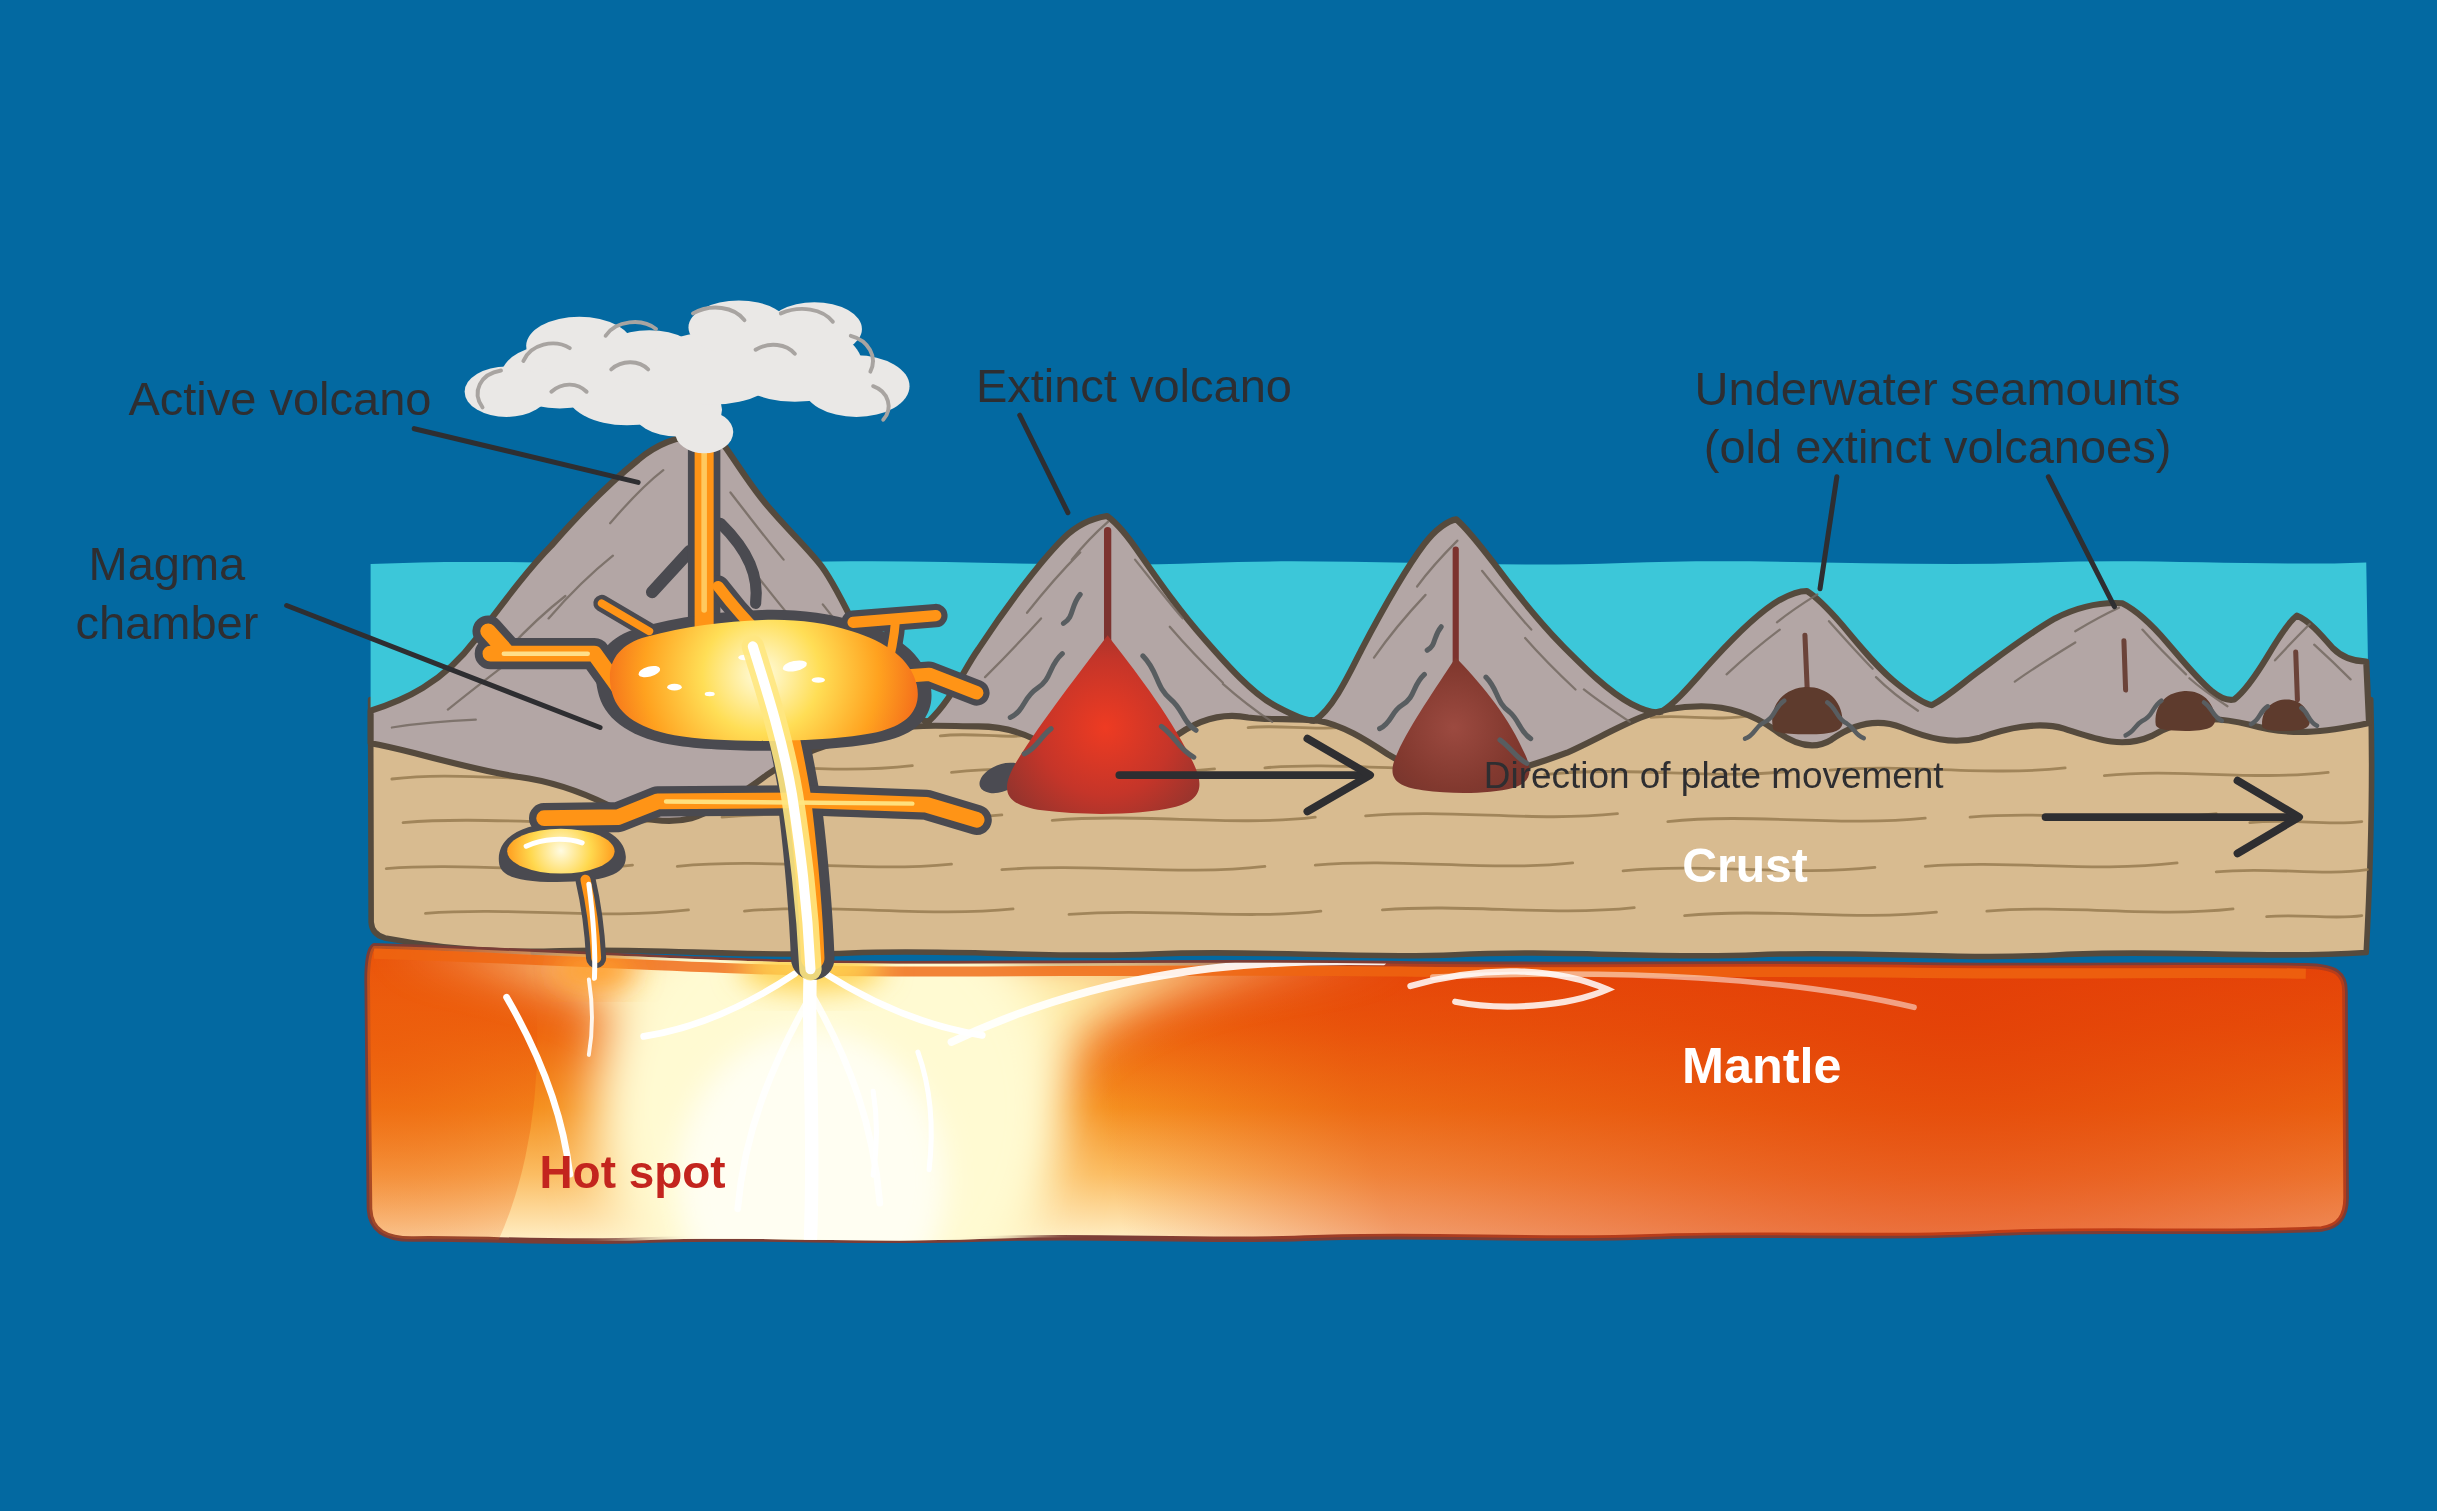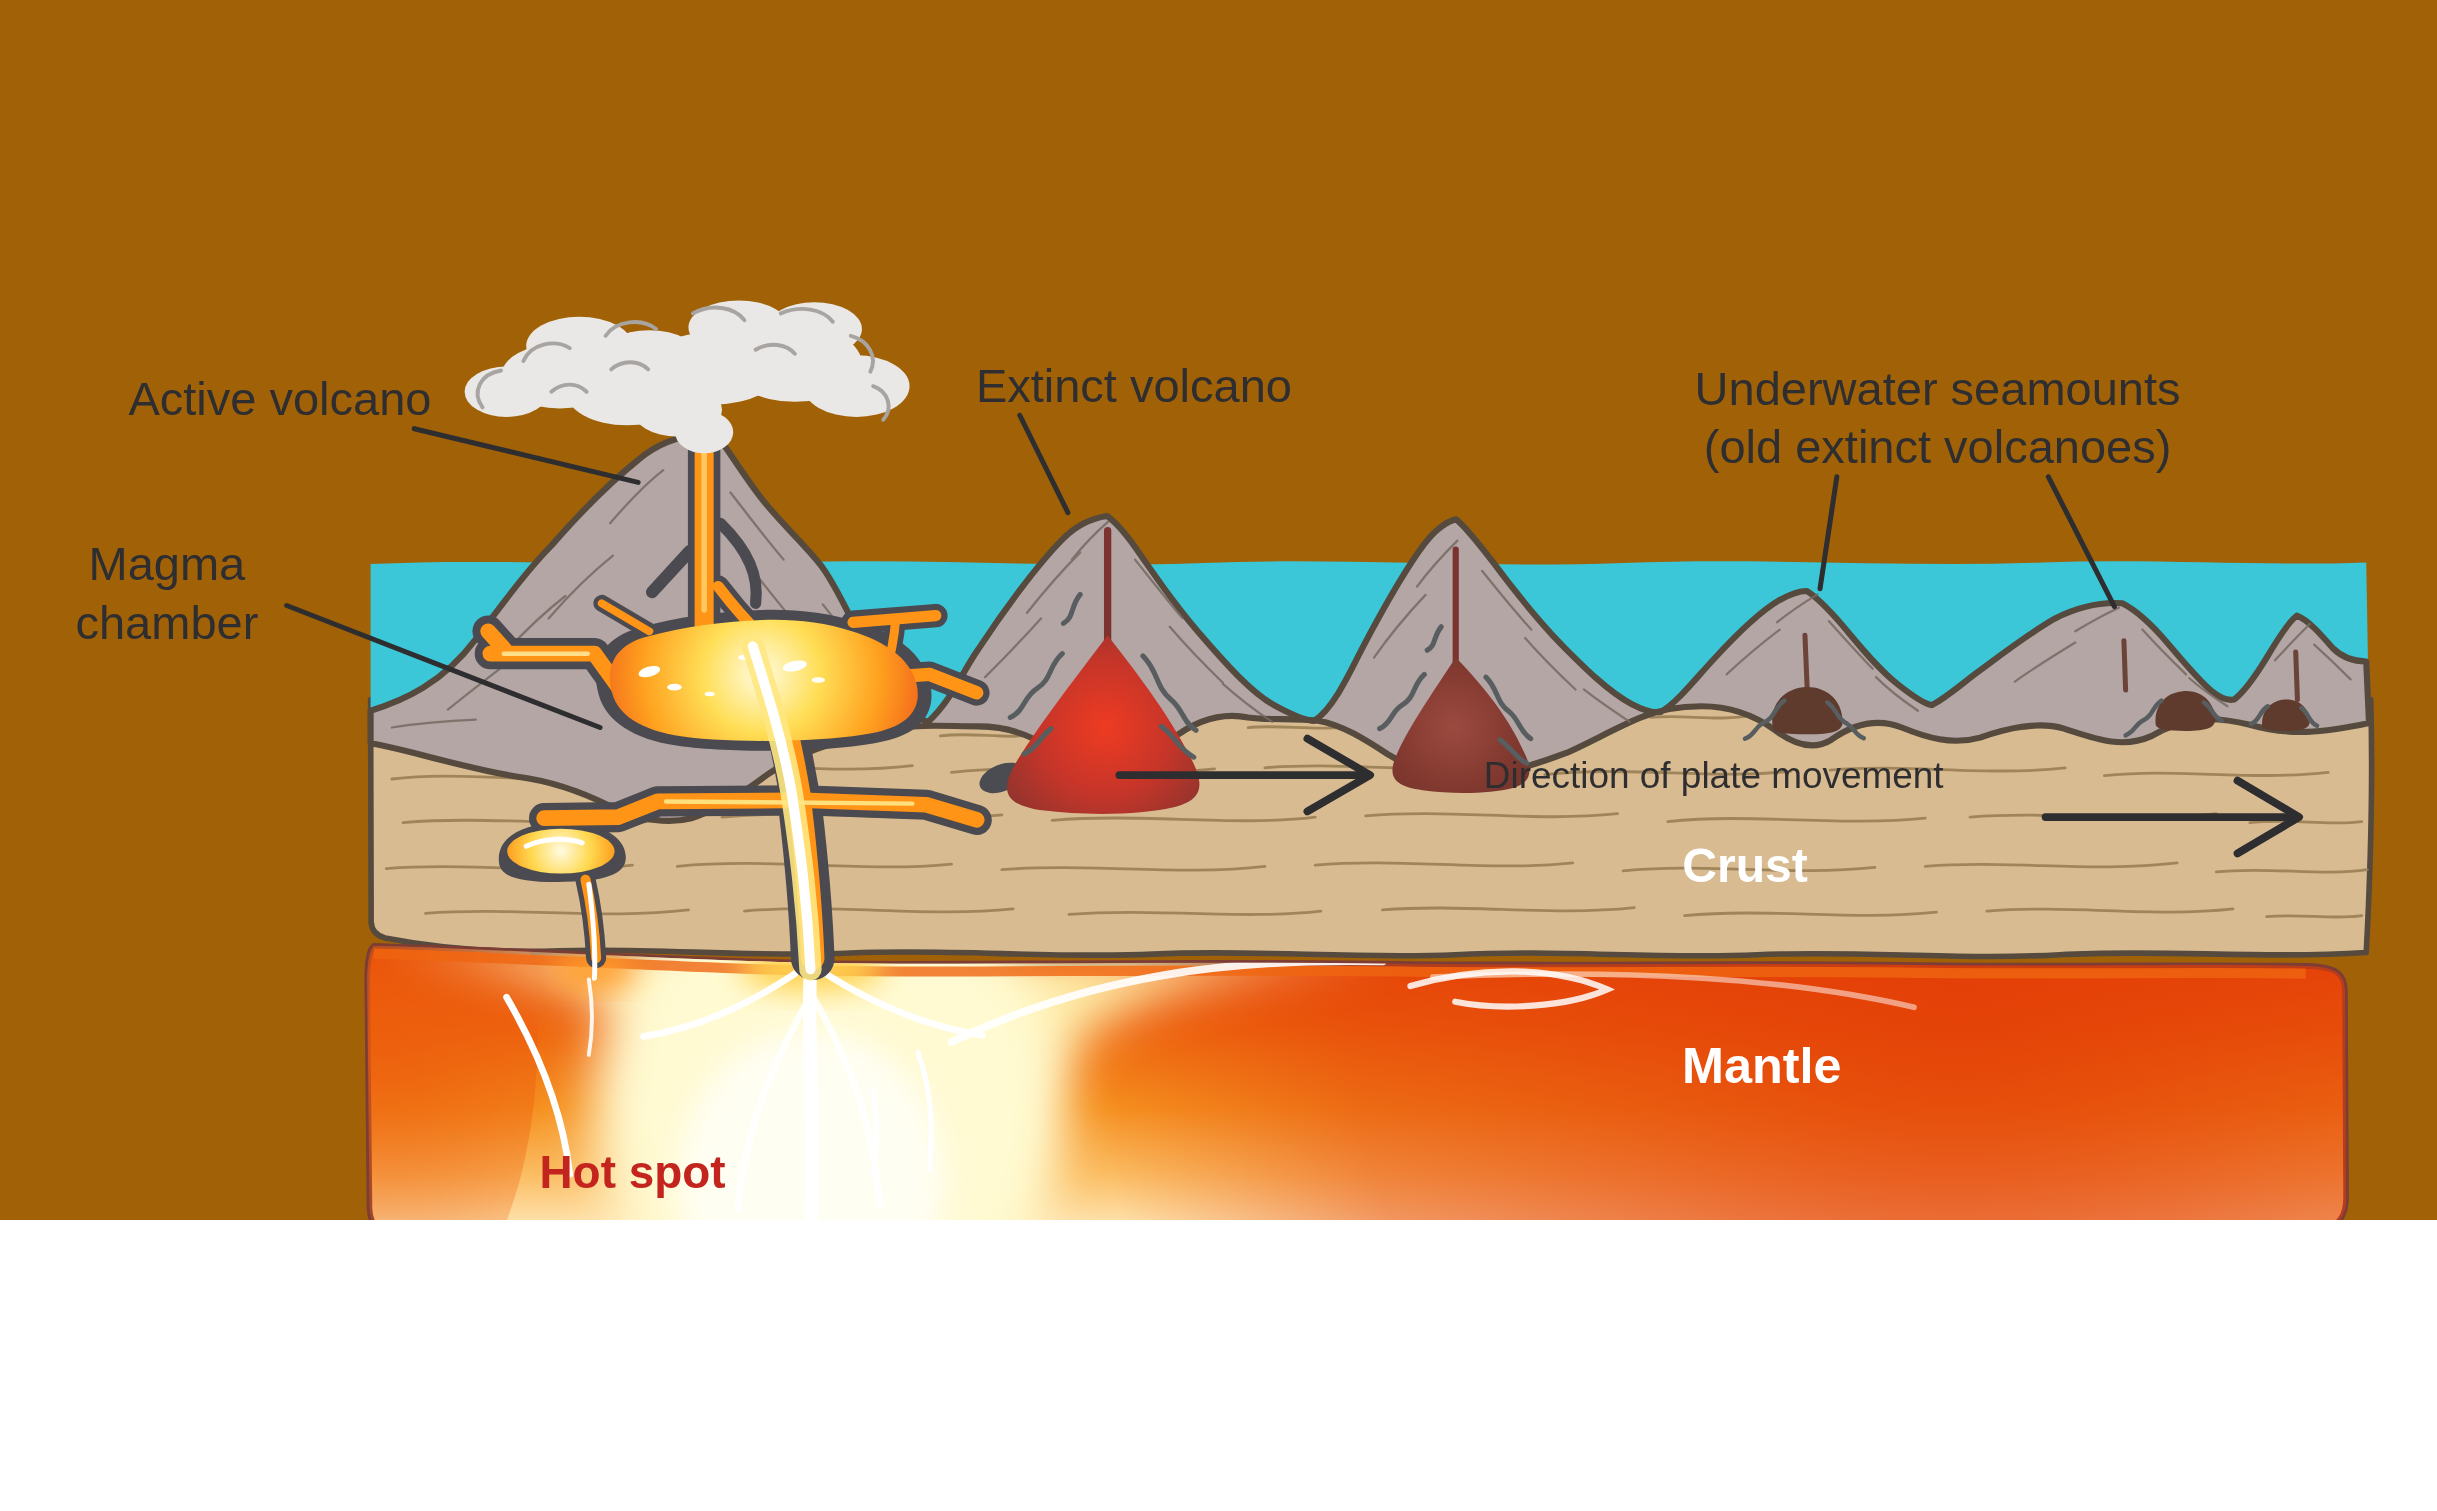--- a/index.html
+++ b/index.html
@@ -1,16 +1,16 @@
 <!DOCTYPE html>
 <html style="font-size:9px"><head>
 <meta charset="utf-8">
 <style>
   html,body{margin:0;padding:0;background:#ffffff;}
-  .stage{width:2438px;height:1220px;position:relative;background:#a16207;overflow:hidden;text-decoration:underline;}
+  .stage{width:2438px;height:1511px;position:relative;background:#0369a1;overflow:hidden;text-decoration:underline;}
   svg{display:block;}
   text{font-family:"Liberation Sans",sans-serif;}
   .lbl{fill:#2e2e31;font-size:84px;}
   .lbl-small{fill:#2e2e31;font-size:66px;}
   .lbl-white{fill:#ffffff;font-weight:bold;}
   .lbl-hot{fill:#c3251e;font-weight:bold;font-size:82px;}
 </style>
 </head>
 <body>
 

